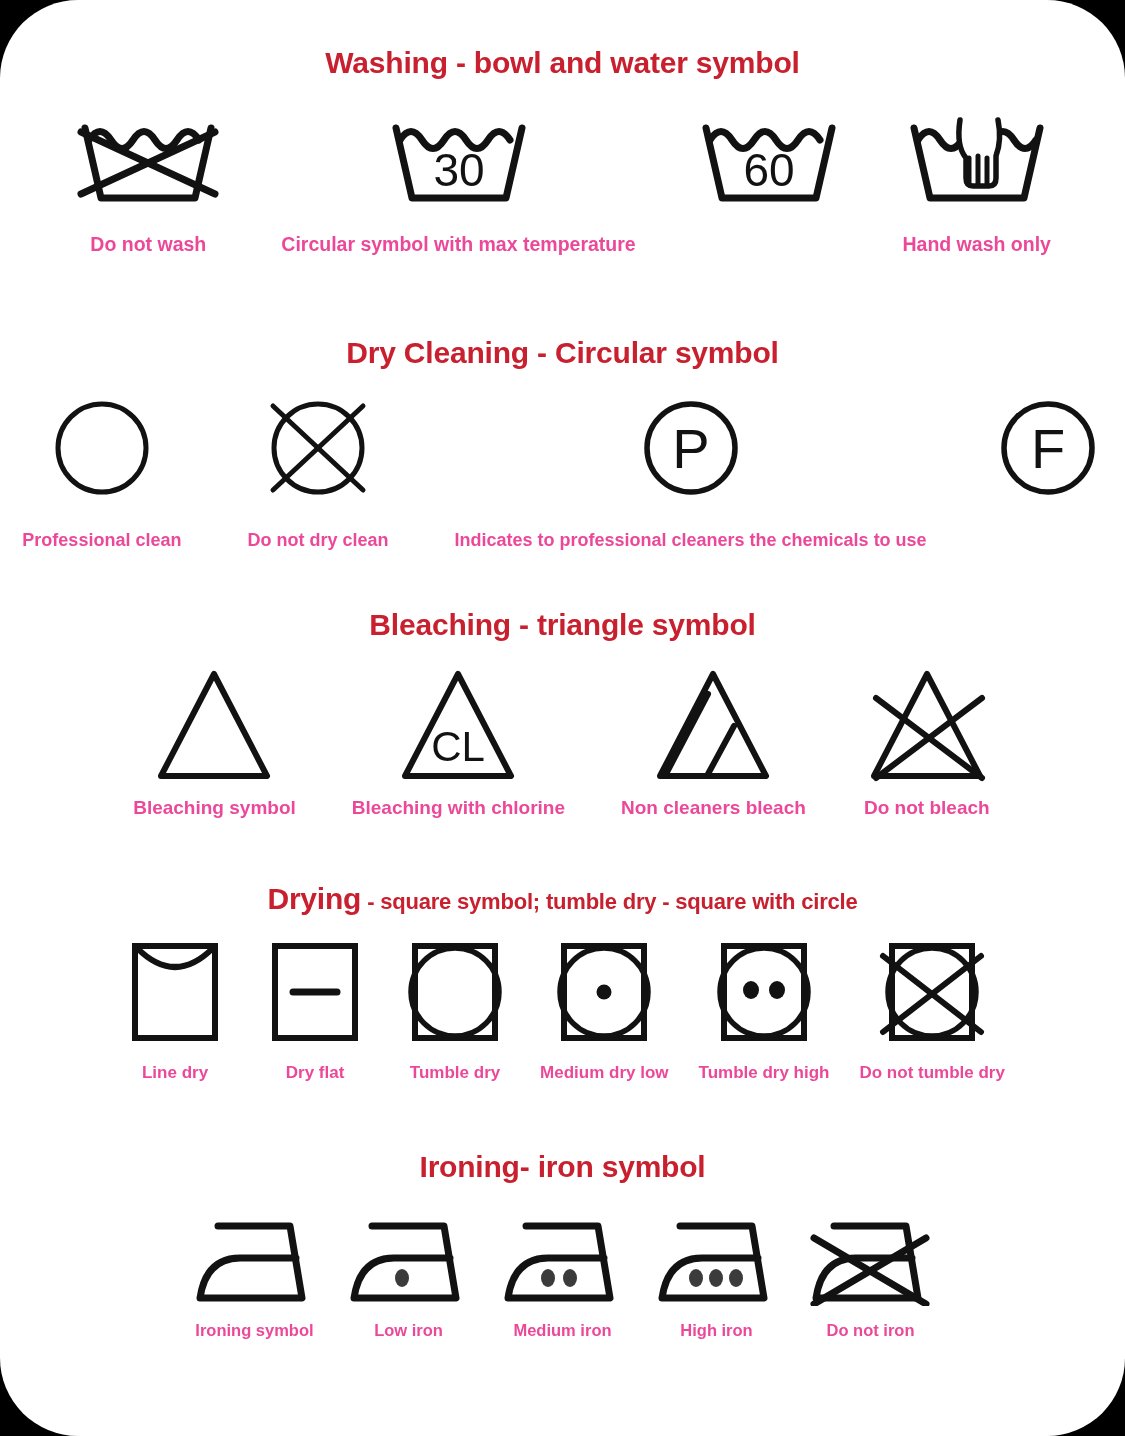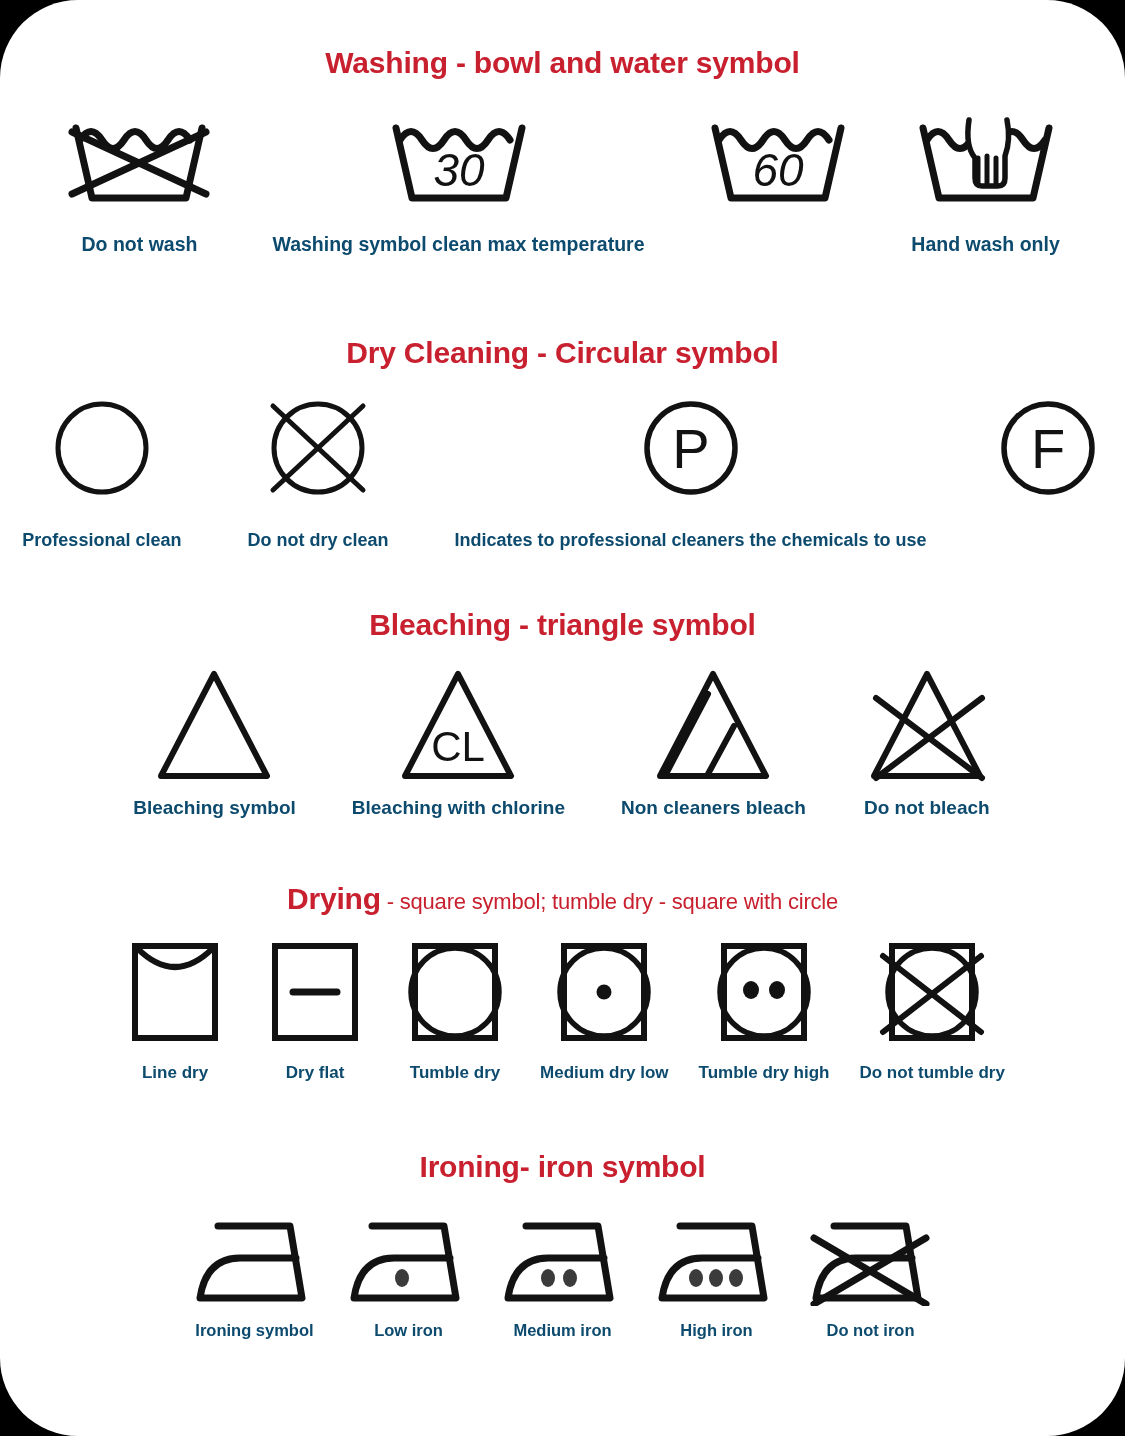--- a/index.html
+++ b/index.html
@@ -44,21 +44,21 @@
     color: #c8202e;
     font-weight: bold;
     letter-spacing: -0.2px;
     line-height: 1.0;
   }
   .sec-title .t-main {
     font-size: 30px;
   }
   .sec-title .t-sub {
     font-size: 22px;
-    font-weight: normal;
+    font-weight: bold;
   }
   
   .sec-title.clipped {
     height: 31px;
     overflow: hidden;
   }
 
   
   .row {
     display: flex;
@@ -70,30 +70,30 @@
     flex-direction: column;
     align-items: center;
     text-align: center;
   }
   .glyph {
     display: flex;
     align-items: flex-end;
     justify-content: center;
   }
   .caption {
-    color: #0c4a6e;
+    color: #ec4899;
     font-weight: bold;
     line-height: 1.05;
     white-space: nowrap;
   }
 
   
   #sec-washing .sec-title  { margin-top: 48px; }
   #sec-washing .row        { margin-top: 28px; gap: 58px; }
-  #sec-washing .glyph      { height: 100px; font-style: italic; }
+  #sec-washing .glyph      { height: 100px; }
   #sec-washing .caption    { margin-top: 28px; font-size: 19.5px; }
 
   #sec-drycleaning .sec-title { margin-top: 84px; }
   #sec-drycleaning .row       { margin-top: 28px; gap: 66px; }
   #sec-drycleaning .glyph     { height: 102px; }
   #sec-drycleaning .caption   { margin-top: 32px; font-size: 18px; }
 
   #sec-bleaching .sec-title { margin-top: 60px; }
   #sec-bleaching .row       { margin-top: 24px; gap: 56px; }
   #sec-bleaching .glyph     { height: 120px; }
@@ -141,21 +141,21 @@
        <div class="cell">
          <div class="glyph">
            <svg width="150" height="100" viewBox="0 0 150 100">
              <g fill="none" stroke="#121212" stroke-width="7" stroke-linecap="round" stroke-linejoin="round">
                <path d="M12 22 L28 92 L122 92 L138 22"></path>
                <path d="M16 34 q11 -17 22 0 q11 17 22 0 q11 -17 22 0 q11 17 22 0 q11 -17 22 0"></path>
              </g>
              <text x="75" y="80" text-anchor="middle" fill="#121212" font-family="'Liberation Sans', sans-serif" font-size="46">30</text>
            </svg>
          </div>
-         <div class="caption">Washing symbol clean max temperature</div>
+         <div class="caption">Circular symbol with max temperature</div>
        </div>
 
        <div class="cell">
          <div class="glyph">
            <svg width="150" height="100" viewBox="0 0 150 100">
              <g fill="none" stroke="#121212" stroke-width="7" stroke-linecap="round" stroke-linejoin="round">
                <path d="M12 22 L28 92 L122 92 L138 22"></path>
                <path d="M16 34 q11 -17 22 0 q11 17 22 0 q11 -17 22 0 q11 17 22 0 q11 -17 22 0"></path>
              </g>
              <text x="75" y="80" text-anchor="middle" fill="#121212" font-family="'Liberation Sans', sans-serif" font-size="46">60</text>

